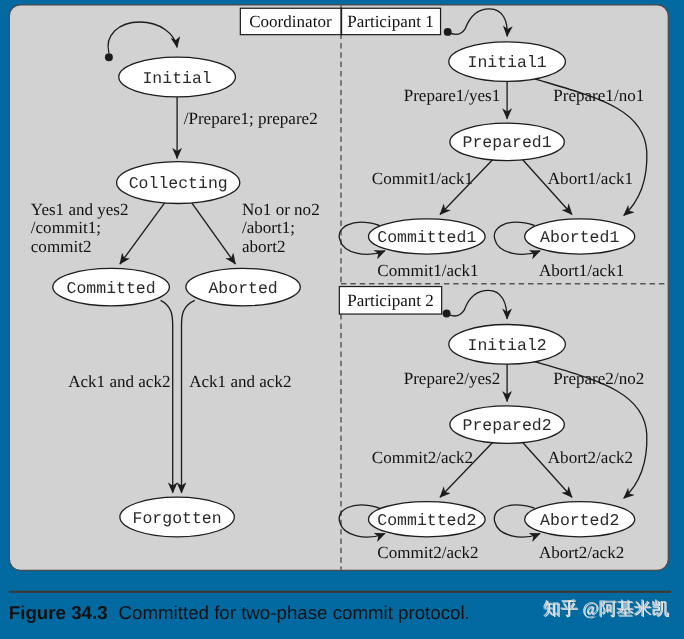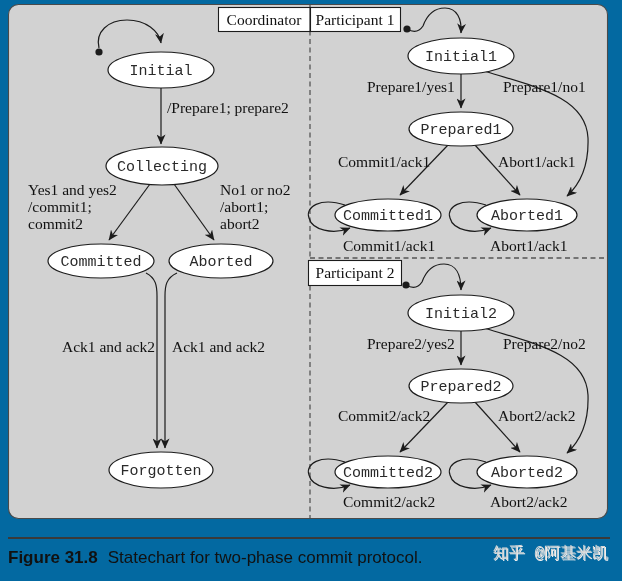--- a/index.html
+++ b/index.html
@@ -62,21 +62,21 @@
     font-family: "Liberation Sans", sans-serif;
     font-size: 17px;
     color: #111111;
     white-space: nowrap;
   }
   .caption-text b { margin-right: 10px; }
   .watermark {
     position: absolute;
     right: 2px;
     top: 4px;
-    font-family: Liberation Mono, monospace;
+    font-family: Liberation Serif, serif;
     font-size: 16px;
     color: #d6d6d6;
     text-shadow: 1px 1px 0 #efefef;
     white-space: nowrap;
   }
 </style>
 </head>
 <body>
 
 <div class="page">
@@ -212,18 +212,18 @@
       <text class="tr-label" x="503" y="349">Prepare2/no2</text>
       <text class="tr-label" x="338" y="421">Commit2/ack2</text>
       <text class="tr-label" x="498" y="421">Abort2/ack2</text>
       <text class="tr-label" x="343" y="507">Commit2/ack2</text>
       <text class="tr-label" x="490" y="507">Abort2/ack2</text>
     </g>
   </svg>
 
   <div class="caption-row">
     <div class="caption-text">
-      <b>Figure 31.8</b><span>Statechart for two-phase commit protocol.</span>
+      <b>Figure 34.3</b><span>Committed for two-phase commit protocol.</span>
     </div>
     <div class="watermark">知乎 @阿基米凯</div>
   </div>
 
 </div>
 
 </body></html>

